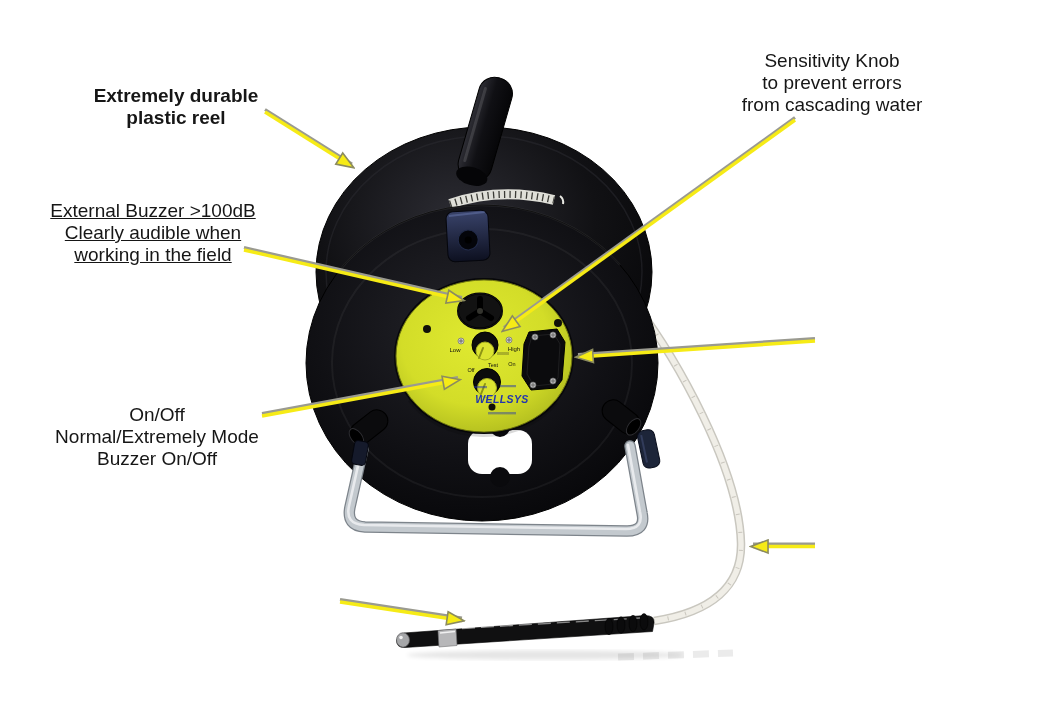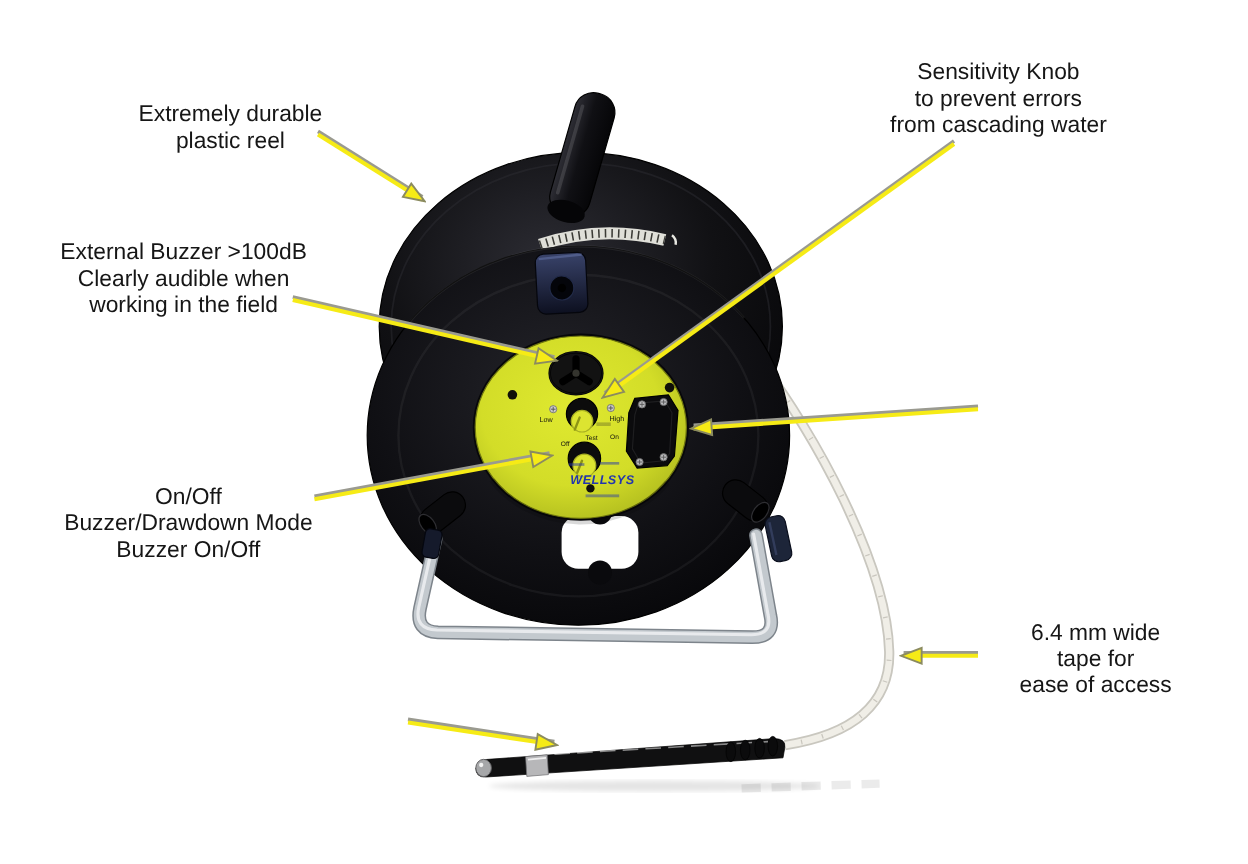--- a/index.html
+++ b/index.html
@@ -228,27 +228,25 @@
         <path d="M340,599.5 L462,618" stroke="#9a9a90" stroke-width="3"></path>
         <path d="M340,602 L462,620.5" stroke="#f6eb16" stroke-width="3.4" marker-end="url(#ah)"></path>
       </g>
       <g>
         <path d="M815,544 L753,544" stroke="#9a9a90" stroke-width="3"></path>
         <path d="M815,546.5 L753,546.5" stroke="#f6eb16" stroke-width="3.4" marker-end="url(#ah)"></path>
       </g>
     </g>
   </svg>
 
-  <div class="callout" style="left:192px;top:85px;">Extremely durable
+  <div class="callout" style="left:176px;top:85px;font-weight:bold;">Extremely durable
 plastic reel</div>
   <div class="callout" style="left:832px;top:50px;">Sensitivity Knob
 to prevent errors
 from cascading water</div>
-  <div class="callout" style="left:153px;top:200px;">External Buzzer &gt;100dB
+  <div class="callout" style="left:153px;top:200px;text-decoration:underline;">External Buzzer &gt;100dB
 Clearly audible when
 working in the field</div>
   <div class="callout" style="left:157px;top:404px;">On/Off
-Buzzer/Drawdown Mode
+Normal/Extremely Mode
 Buzzer On/Off</div>
-  <div class="callout" style="left:913px;top:517px;">6.4 mm wide tape for
-ease of access</div>
 
 </div>
 
 </body></html>

